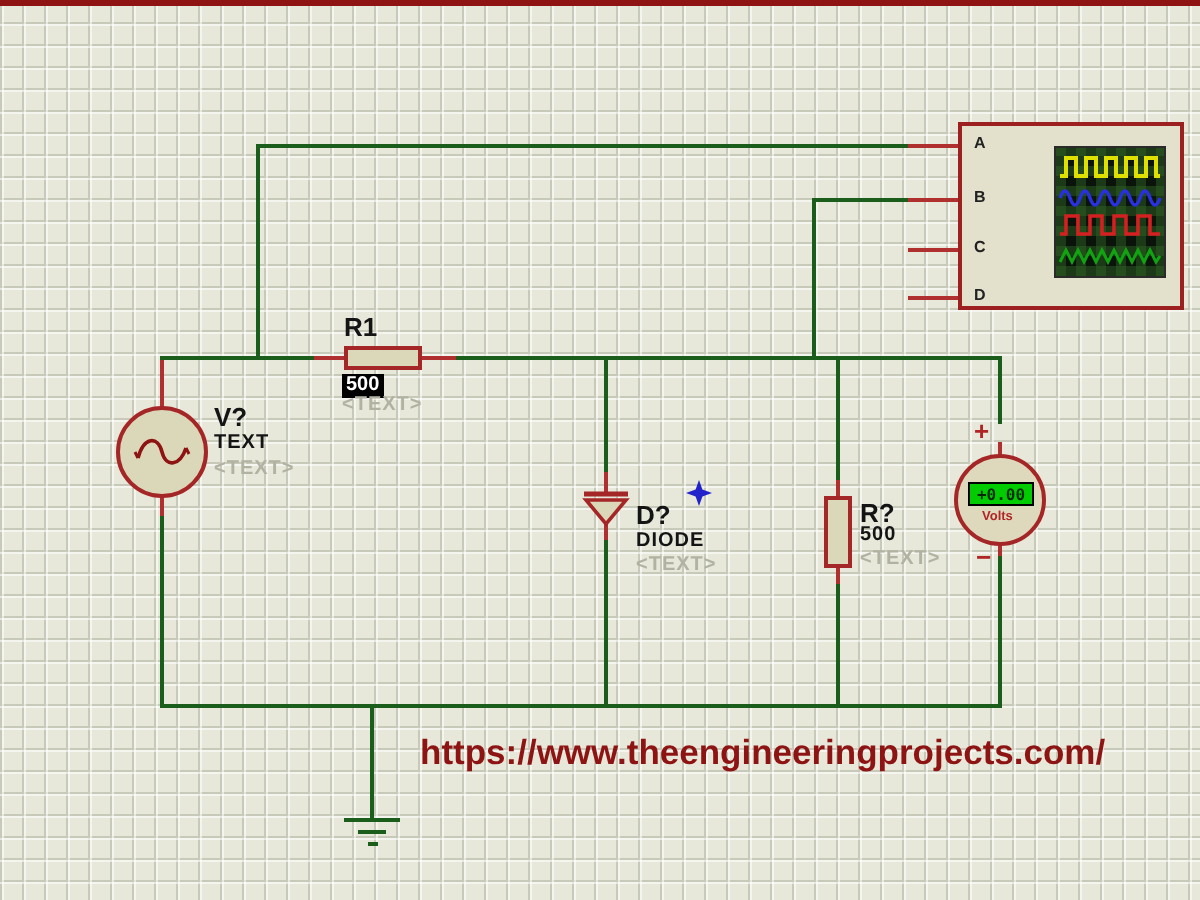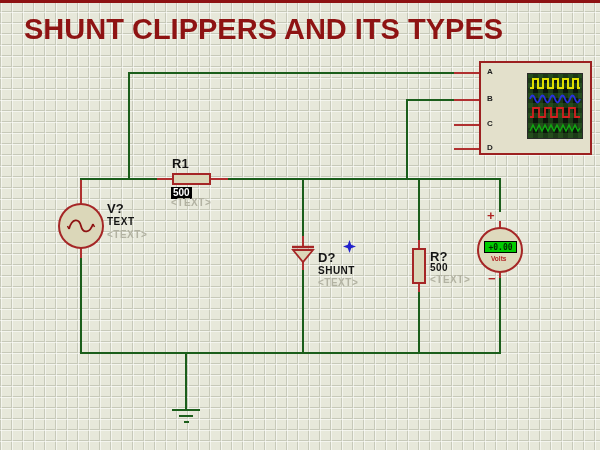--- a/index.html
+++ b/index.html
@@ -43,21 +43,20 @@
   .meter-sign{font-size:13px;font-weight:bold;color:#b02525;line-height:1;}
   .volts-lbl{font-size:6.5px;font-weight:bold;color:#b02525;line-height:1;}
   .gnd-line{background:#1b5e1b;height:2px;}
 </style>
 </head>
 <body>
 
 <div class="stage">
 
   <div class="abs top-border"></div>
-  <div class="abs title">SHUNT CLIPPERS AND ITS TYPES</div>
 
   <div class="abs wire-h" style="left:128px;top:72px;width:329px;"></div>
   <div class="abs wire-v" style="left:128px;top:72px;height:108px;"></div>
 
   <div class="abs wire-h" style="left:406px;top:99px;width:51px;"></div>
   <div class="abs wire-v" style="left:406px;top:99px;height:81px;"></div>
 
   <div class="abs wire-h" style="left:80px;top:178px;width:421px;"></div>
 
   <div class="abs wire-h" style="left:80px;top:352px;width:421px;"></div>
@@ -104,21 +103,21 @@
   <div class="abs txt-ph" style="left:107px;top:230px;">&lt;TEXT&gt;</div>
 
   <svg class="abs" style="left:290px;top:245px;" width="26" height="20" viewBox="0 0 26 20">
     <line x1="2" y1="2" x2="24" y2="2" stroke="#a52626" stroke-width="2.4"></line>
     <polygon points="3,5 23,5 13,17" fill="#dbd7b9" stroke="#a52626" stroke-width="1.8"></polygon>
   </svg>
   <svg class="abs" style="left:343px;top:240px;" width="13" height="13" viewBox="0 0 13 13">
     <path d="M6.5 0 L8.2 4.8 L13 6.5 L8.2 8.2 L6.5 13 L4.8 8.2 L0 6.5 L4.8 4.8 Z" fill="#2222cc"></path>
   </svg>
   <div class="abs ref-lbl" style="left:318px;top:251px;">D?</div>
-  <div class="abs model-lbl" style="left:318px;top:266px;">SHUNT</div>
+  <div class="abs model-lbl" style="left:318px;top:266px;">DIODE</div>
   <div class="abs txt-ph" style="left:318px;top:278px;">&lt;TEXT&gt;</div>
 
   <div class="abs comp-body" style="left:412px;top:248px;width:14px;height:36px;"></div>
   <div class="abs ref-lbl" style="left:430px;top:250px;">R?</div>
   <div class="abs model-lbl" style="left:430px;top:263px;">500</div>
   <div class="abs txt-ph" style="left:430px;top:275px;">&lt;TEXT&gt;</div>
 
   <div class="abs meter-sign" style="left:487px;top:209px;">+</div>
   <div class="abs comp-body circle" style="left:477px;top:227px;width:46px;height:46px;background:#ded9bd;"></div>
   <div class="abs meter-disp">+0.00</div>
@@ -136,14 +135,15 @@
   <div class="abs chan-lbl" style="left:487px;top:144px;">D</div>
   <div class="abs scope-screen">
     <svg width="54" height="64" viewBox="0 0 54 64" style="position:absolute;left:0;top:0;">
       <path d="M2 14 H5 V5 H10 V14 H15 V5 H20 V14 H25 V5 H30 V14 H35 V5 H40 V14 H45 V5 H50 V14 H52" fill="none" stroke="#e0e000" stroke-width="2"></path>
       <path d="M2 25 Q4.5 18 7 25 T12 25 T17 25 T22 25 T27 25 T32 25 T37 25 T42 25 T47 25 T52 25" fill="none" stroke="#2830e0" stroke-width="1.8"></path>
       <path d="M2 43 H5 V34 H11 V43 H17 V34 H23 V43 H29 V34 H35 V43 H41 V34 H47 V43 H52" fill="none" stroke="#d42020" stroke-width="1.8"></path>
       <path d="M2 57 L5 51 L8 57 L11 51 L14 57 L17 51 L20 57 L23 51 L26 57 L29 51 L32 57 L35 51 L38 57 L41 51 L44 57 L47 51 L50 57 L52 54" fill="none" stroke="#10a410" stroke-width="1.5"></path>
     </svg>
   </div>
 
+  <div class="abs url">https://www.theengineeringprojects.com/</div>
 
 </div>
 
 </body></html>

